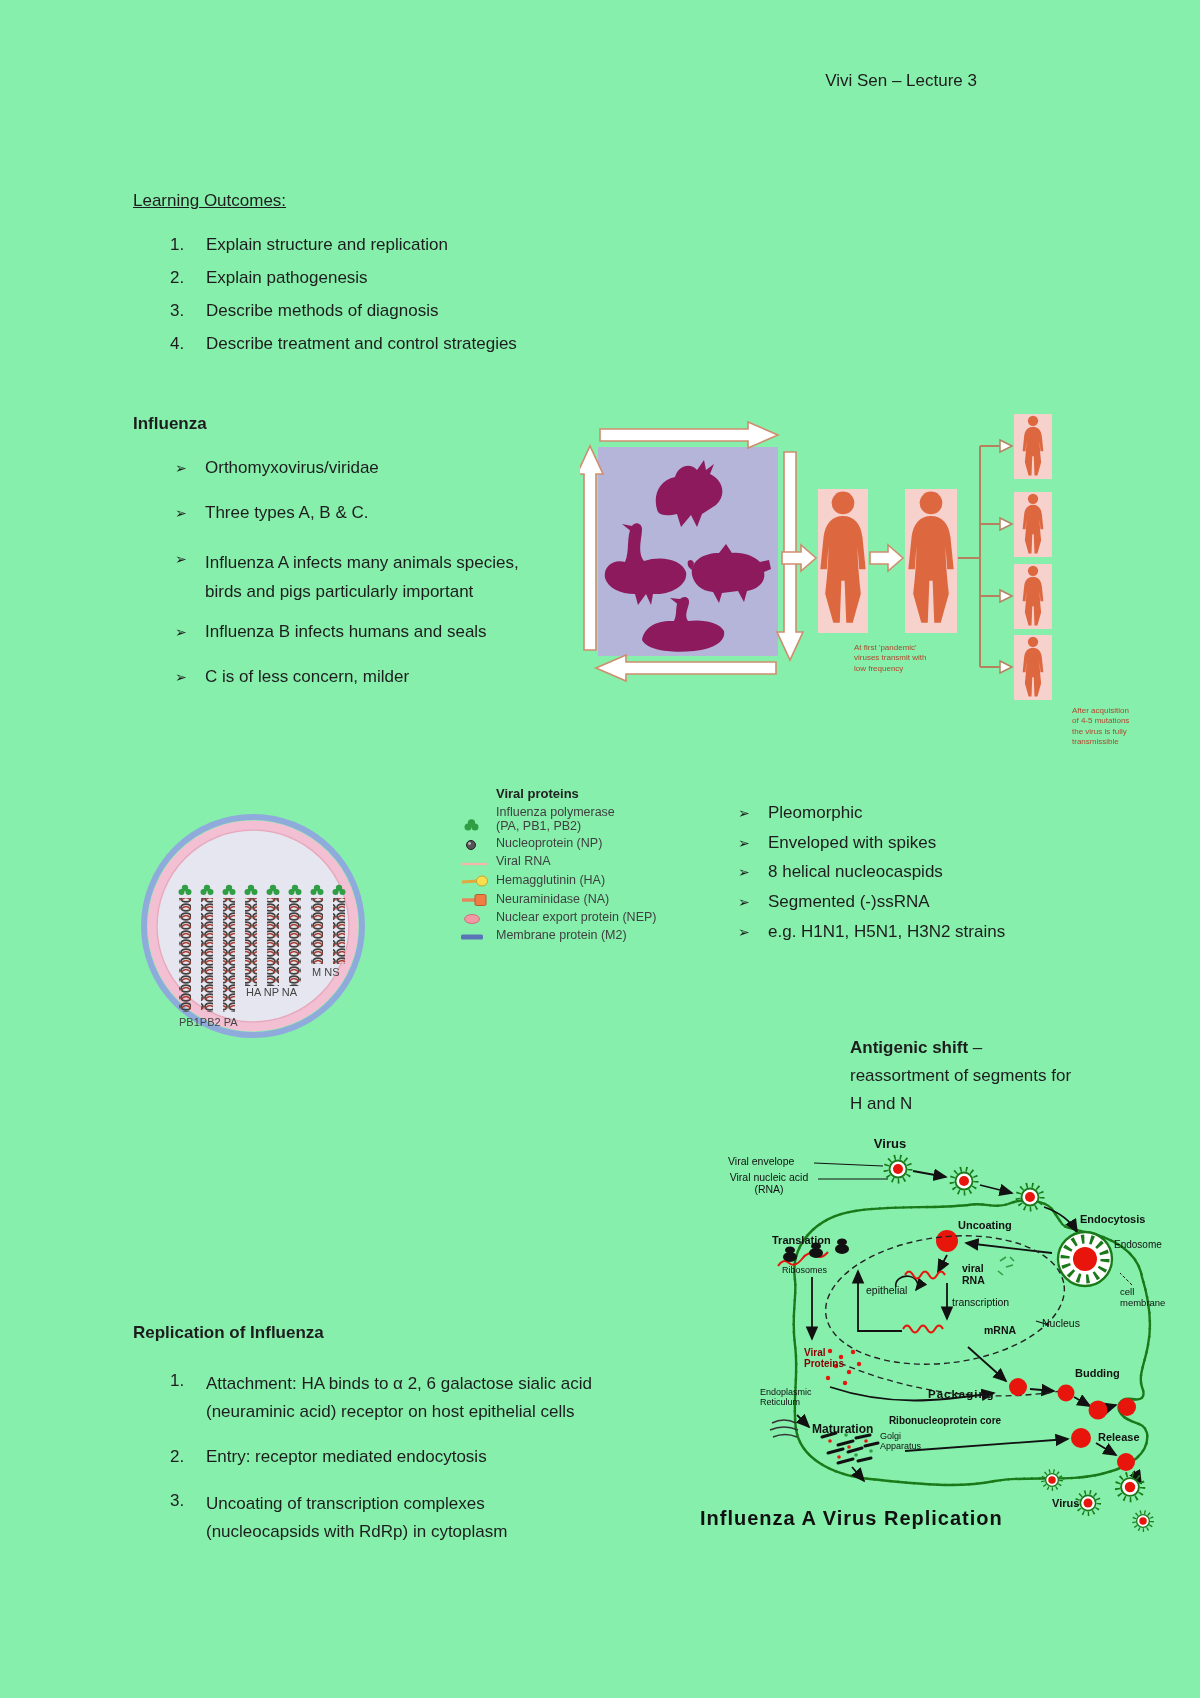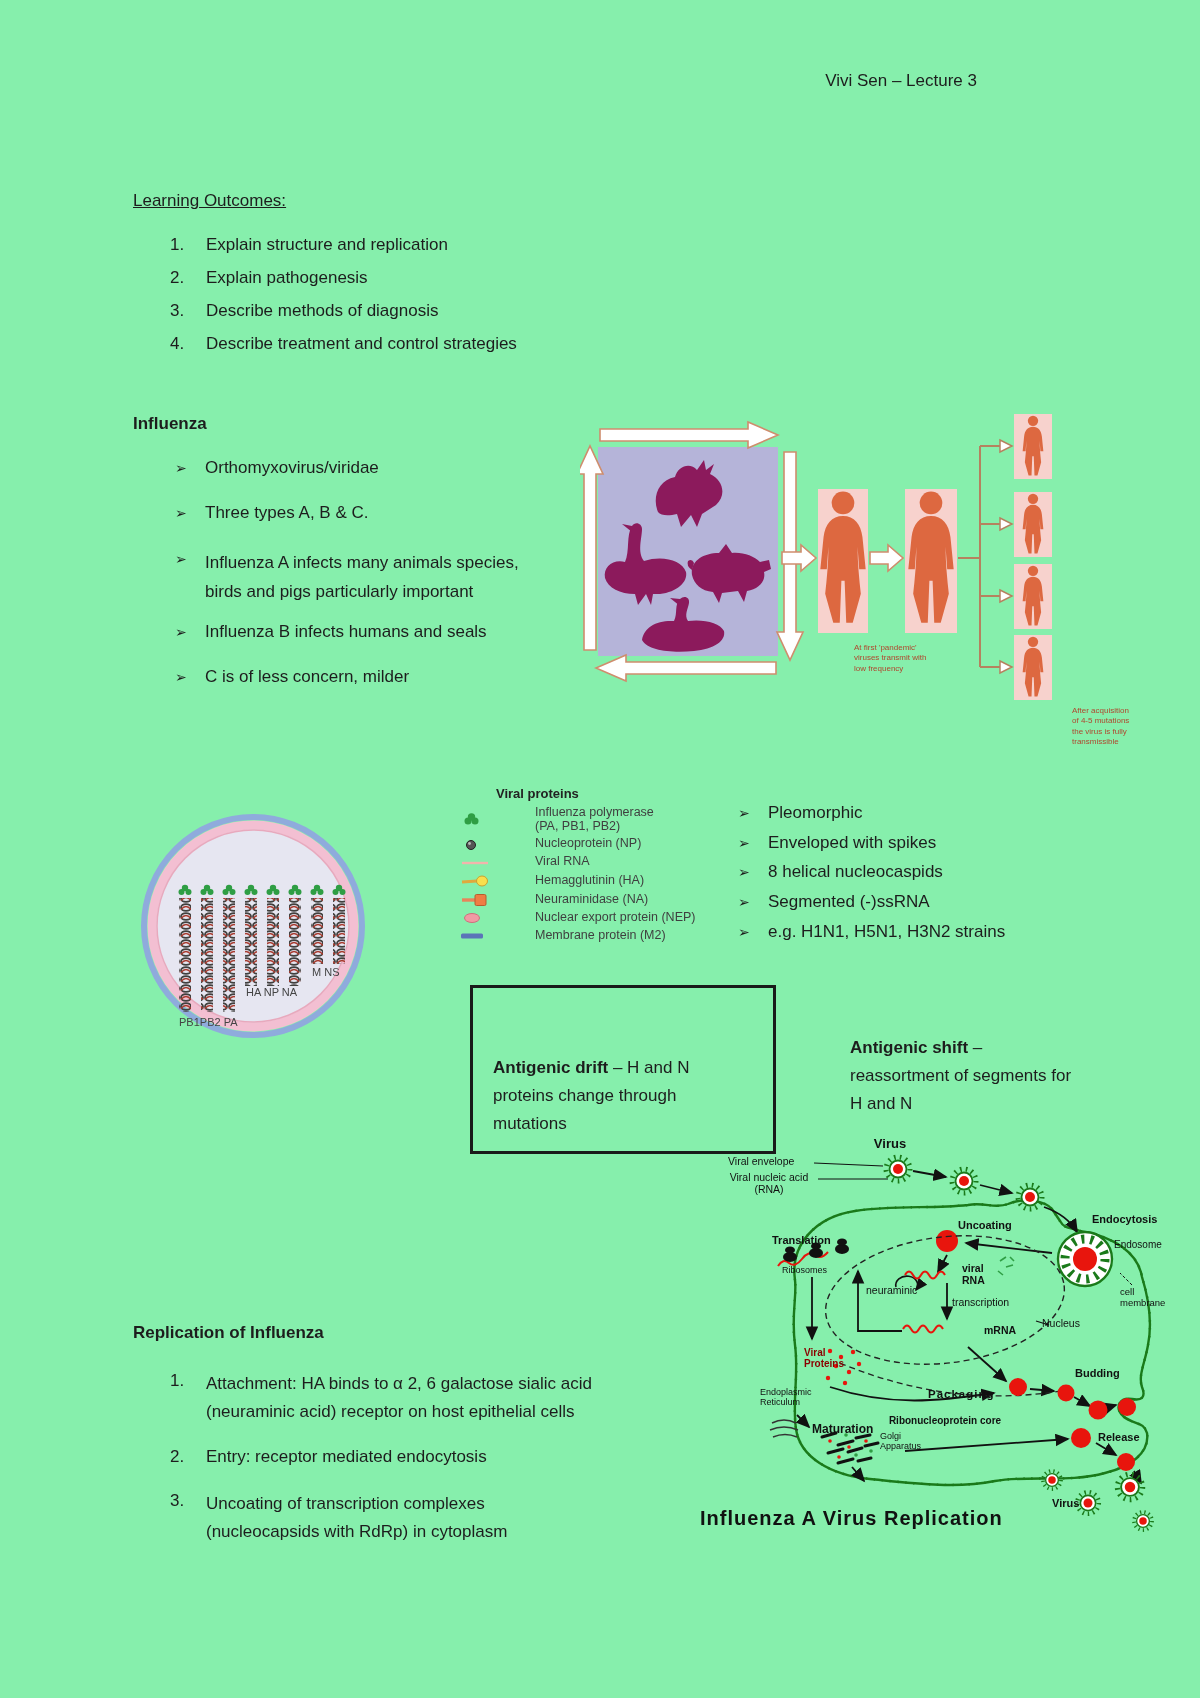--- a/index.html
+++ b/index.html
@@ -10,21 +10,21 @@
   .u{text-decoration:underline;}
   .center{text-align:center;}
   .num-item{display:flex;margin-bottom:11px;}
   .num{flex:0 0 36px;}
   .bullet-row{display:flex;}
   .bt{flex:0 0 30px;font-size:14px;padding-top:2px;}
   .cap{position:absolute;font-size:8px;line-height:1.3;color:#b0472e;white-space:pre-line;}
   .lbl{position:absolute;line-height:1.12;color:#111;white-space:pre-line;}
   .lg{position:absolute;left:460px;top:786px;width:250px;}
   .lg-title{font-size:13px;font-weight:bold;margin:0 0 3px 36px;color:#222;}
-  .lg-row{display:flex;align-items:center;margin-bottom:4px;gap:39px;}
+  .lg-row{display:flex;align-items:flex-end;margin-bottom:4px;}
   .lg-ic{flex:0 0 36px;display:flex;justify-content:flex-start;padding-top:1px;}
   .lg-tx{font-size:12.5px;color:#3f3f3f;line-height:1.1;}
   .w1{width:140px;}
   .pre{white-space:pre-line;}
   svg text{font-family:"Liberation Sans",sans-serif;}
 </style>
 </head>
 <body>
 
 <div class="doc">
@@ -316,27 +316,20 @@
     </div>
   <div class="abs bullet-row" style="left:738px;top:891px;">
     <span class="bt">➢</span>
     <span>Segmented (-)ssRNA</span>
     </div>
   <div class="abs bullet-row" style="left:738px;top:921px;">
     <span class="bt">➢</span>
     <span>e.g. H1N1, H5N1, H3N2 strains</span>
     </div>
 
-  <div class="abs" style="left:470px;top:985px;width:300px;height:163px;border:3px solid #1a1a1a;">
-    <div class="pre" style="margin:38px 0 0 20px;line-height:28px;width:230px;">
-      <span class="b">Antigenic drift</span><span> – H and N
-proteins change through
-mutations</span>
-    </div>
-  </div>
 
   <div class="abs pre" style="left:850px;top:1006px;line-height:28px;width:270px;">
     <span class="b">Antigenic shift</span><span> –
 reassortment of segments for
 H and N</span>
   </div>
 
   <div class="abs b" style="left:133px;top:1322px;">Replication of Influenza</div>
   <div class="abs num-item" style="left:170px;top:1370px;">
     <span class="num">1.</span>
@@ -480,30 +473,30 @@
       <use href="#virion" transform="translate(443,386) scale(0.75)"></use>
 
       <line x1="336" y1="186" x2="349" y2="190" stroke="#111" stroke-width="1.3"></line>
       <line x1="432" y1="150" x2="420" y2="138" stroke="#111" stroke-width="1" stroke-dasharray="3 2"></line>
     </svg>
 
     <div class="lbl b" style="left:160px;top:2px;width:60px;text-align:center;font-size:13px;">Virus</div>
     <div class="lbl" style="left:28px;top:21px;font-size:10.5px;">Viral envelope</div>
     <div class="lbl" style="left:24px;top:37px;font-size:10.5px;text-align:center;width:90px;">Viral nucleic acid
 (RNA)</div>
-    <div class="lbl b" style="left:348px;top:78px;font-size:11px;padding-left:44px;">Endocytosis</div>
+    <div class="lbl b" style="left:336px;top:78px;font-size:11px;padding-left:44px;">Endocytosis</div>
     <div class="lbl" style="left:414px;top:104px;font-size:10px;">Endosome</div>
     <div class="lbl" style="left:420px;top:152px;font-size:9.5px;">cell
 membrane</div>
     <div class="lbl b" style="left:258px;top:84px;font-size:11px;">Uncoating</div>
     <div class="lbl b" style="left:72px;top:99px;font-size:11px;">Translation</div>
     <div class="lbl" style="left:82px;top:130px;font-size:9px;">Ribosomes</div>
     <div class="lbl b" style="left:262px;top:128px;font-size:10.5px;">viral
 RNA</div>
-    <div class="lbl" style="left:166px;top:150px;font-size:10.5px;">neuraminic</div>
+    <div class="lbl" style="left:166px;top:150px;font-size:10.5px;">epithelial</div>
     <div class="lbl" style="left:252px;top:162px;font-size:10.5px;">transcription</div>
     <div class="lbl b" style="left:284px;top:190px;font-size:10.5px;">mRNA</div>
     <div class="lbl" style="left:342px;top:183px;font-size:10.5px;">Nucleus</div>
     <div class="lbl b" style="left:104px;top:212px;font-size:10px;color:#8b0000;">Viral
 Proteins</div>
     <div class="lbl b" style="left:228px;top:253px;width:84px;text-align:left;font-size:11.5px;letter-spacing:1px;">Packaging</div>
     <div class="lbl b" style="left:150px;top:280px;width:190px;text-align:center;font-size:10px;">Ribonucleoprotein core</div>
     <div class="lbl" style="left:60px;top:252px;width:72px;font-size:9px;">Endoplasmic
 Reticulum</div>
     <div class="lbl b" style="left:112px;top:288px;font-size:12px;">Maturation</div>

